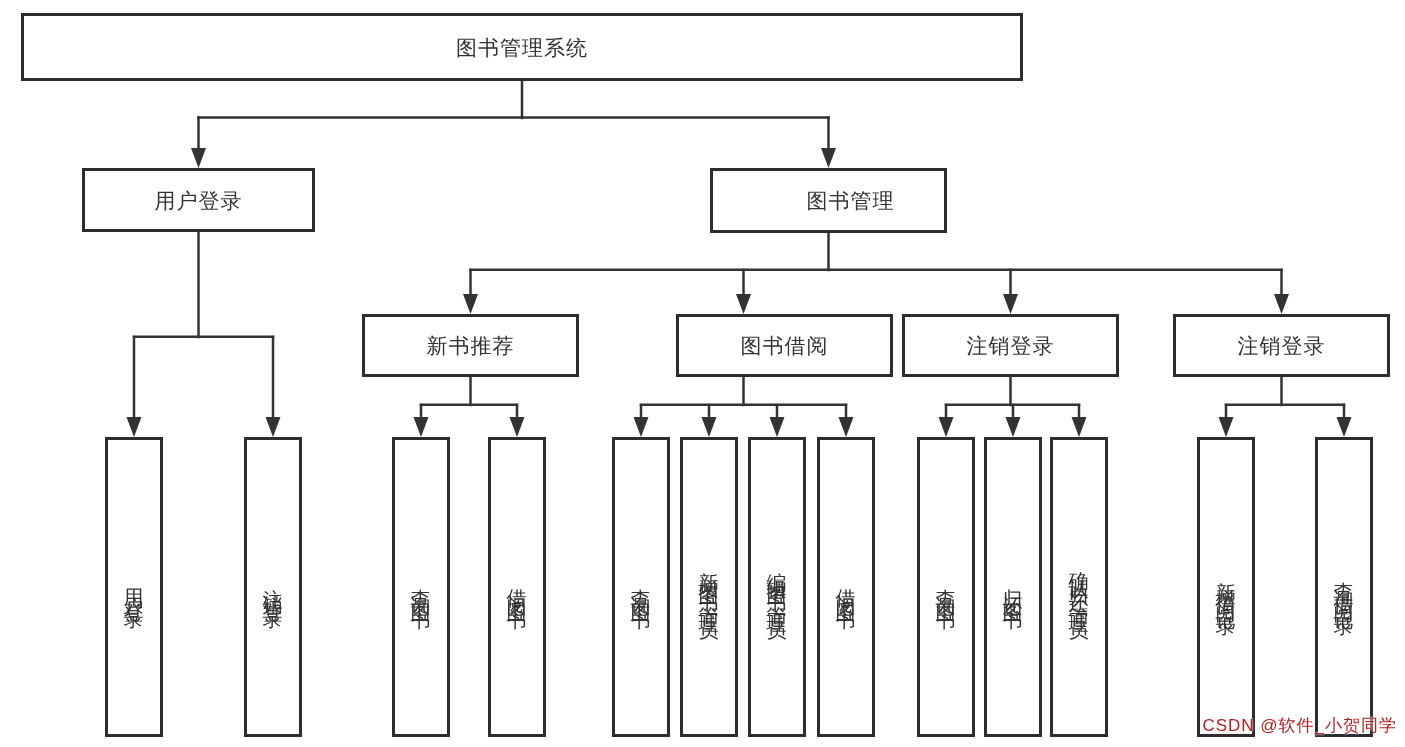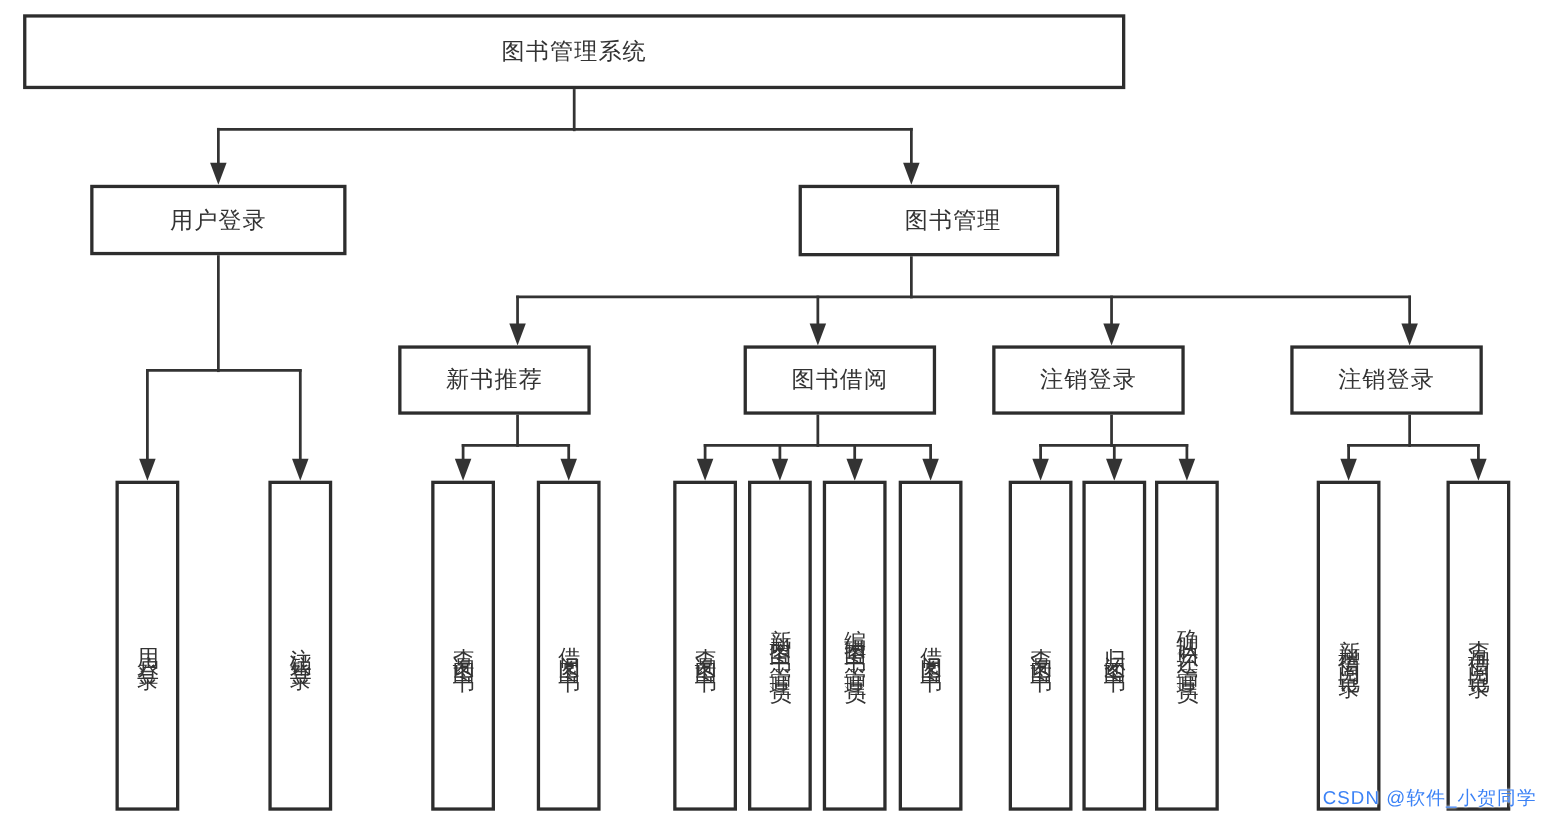--- a/index.html
+++ b/index.html
@@ -37,22 +37,22 @@
     white-space: nowrap;
   }
   .vbox {
     writing-mode: vertical-rl;
     font-size: 20px;
     letter-spacing: 7px;
     white-space: normal;
   }
   .root  { left: 21px;  top: 13px;  width: 1002px; height: 68px; }
   .n-user-login    { left: 82px;  top: 168px; width: 233px; height: 64px; }
-  .n-book-mgmt     { left: 726px; top: 168px; width: 237px; height: 65px; padding-left: 44px; }
-  .l3 { top: 314px; height: 63px; width: 175px; }
+  .n-book-mgmt     { left: 710px; top: 168px; width: 237px; height: 65px; padding-left: 44px; }
+  .l3 { top: 314px; height: 63px; width: 217px; }
   .n-new-book      { left: 362px; }
   .n-book-borrow   { left: 635px; margin-left: 41px; }
   .n-current       { left: 902px; }
   .n-records       { left: 1173px; }
   .leaf { top: 437px; height: 300px; width: 58px; }
   .leaf-a1 { left: 105px; }
   .leaf-a2 { left: 244px; }
   .leaf-b1 { left: 392px; }
   .leaf-b2 { left: 488px; }
   .leaf-c1 { left: 612px; }
@@ -62,21 +62,21 @@
   .leaf-d1 { left: 917px; }
   .leaf-d2 { left: 984px; }
   .leaf-d3 { left: 1050px; }
   .leaf-e1 { left: 1197px; }
   .leaf-e2 { left: 1315px; }
   .watermark {
     position: absolute;
     right: 8px;
     top: 714px;
     font-size: 17px;
-    color: #3b82f6;
+    color: #b91c1c;
     letter-spacing: 1px;
     text-shadow: 0 0 2px #ffffff, 0 0 2px #ffffff;
     z-index: 5;
     white-space: nowrap;
   }
 </style>
 </head>
 <body>
 
 <div class="stage">

